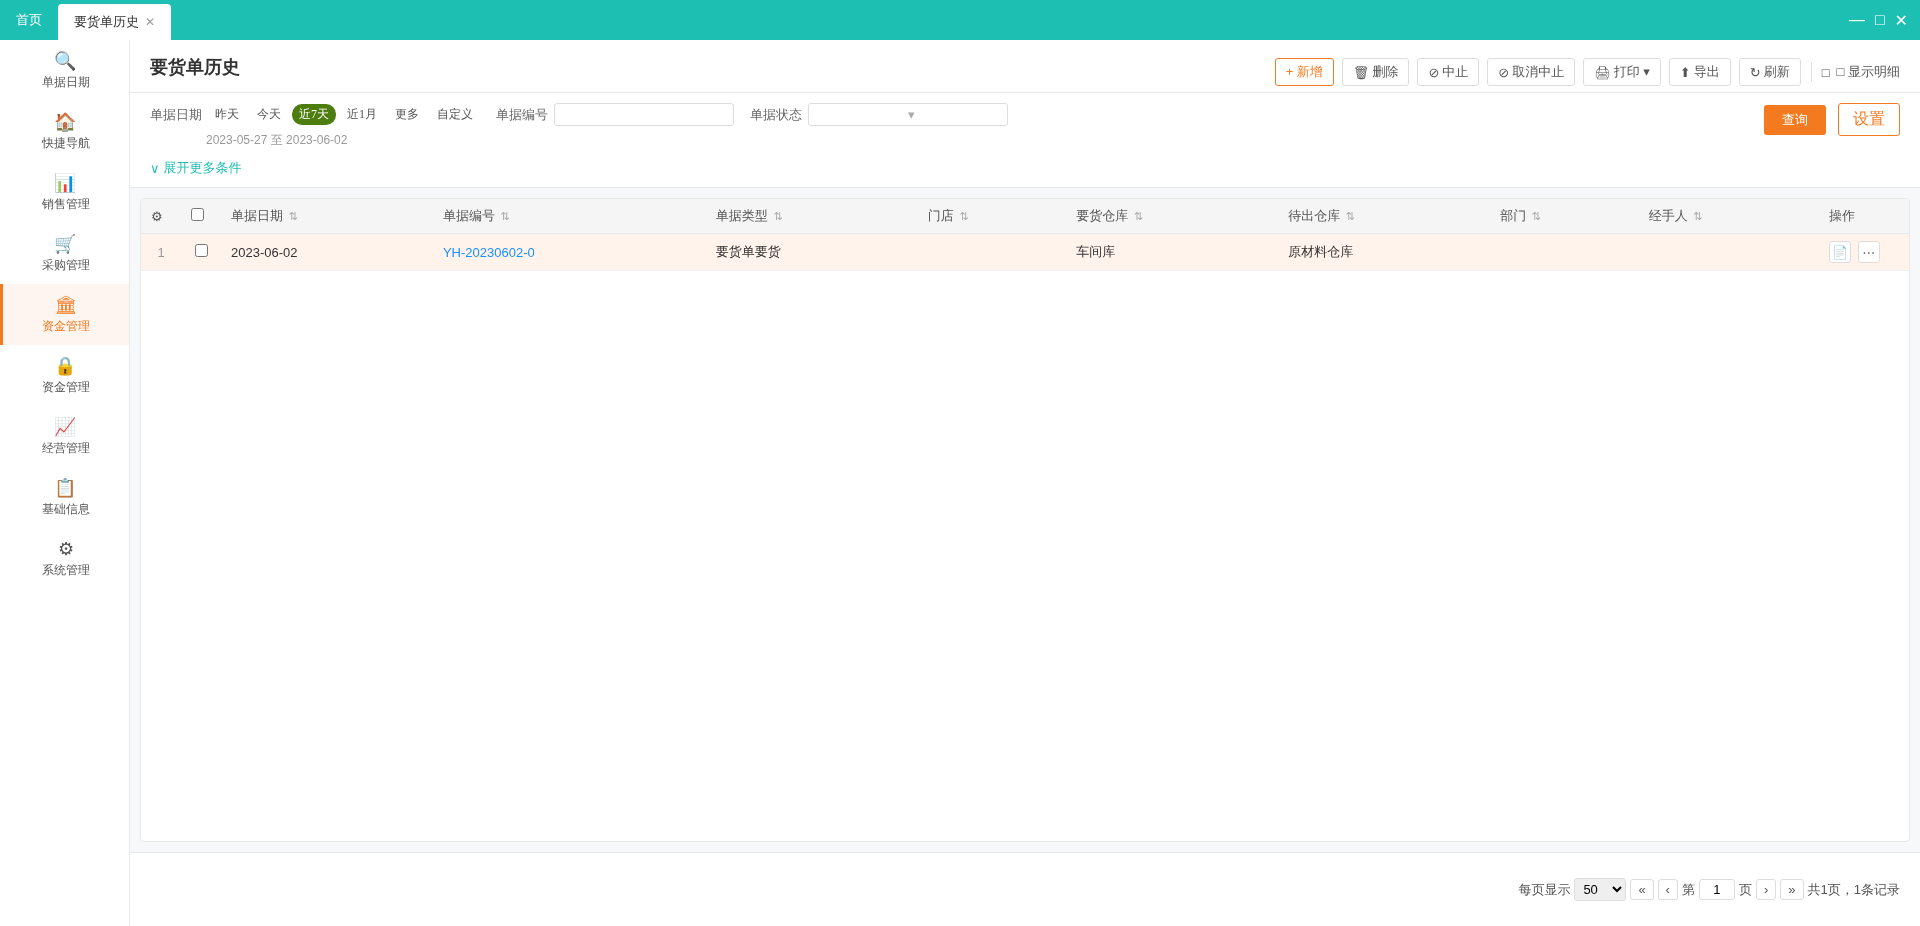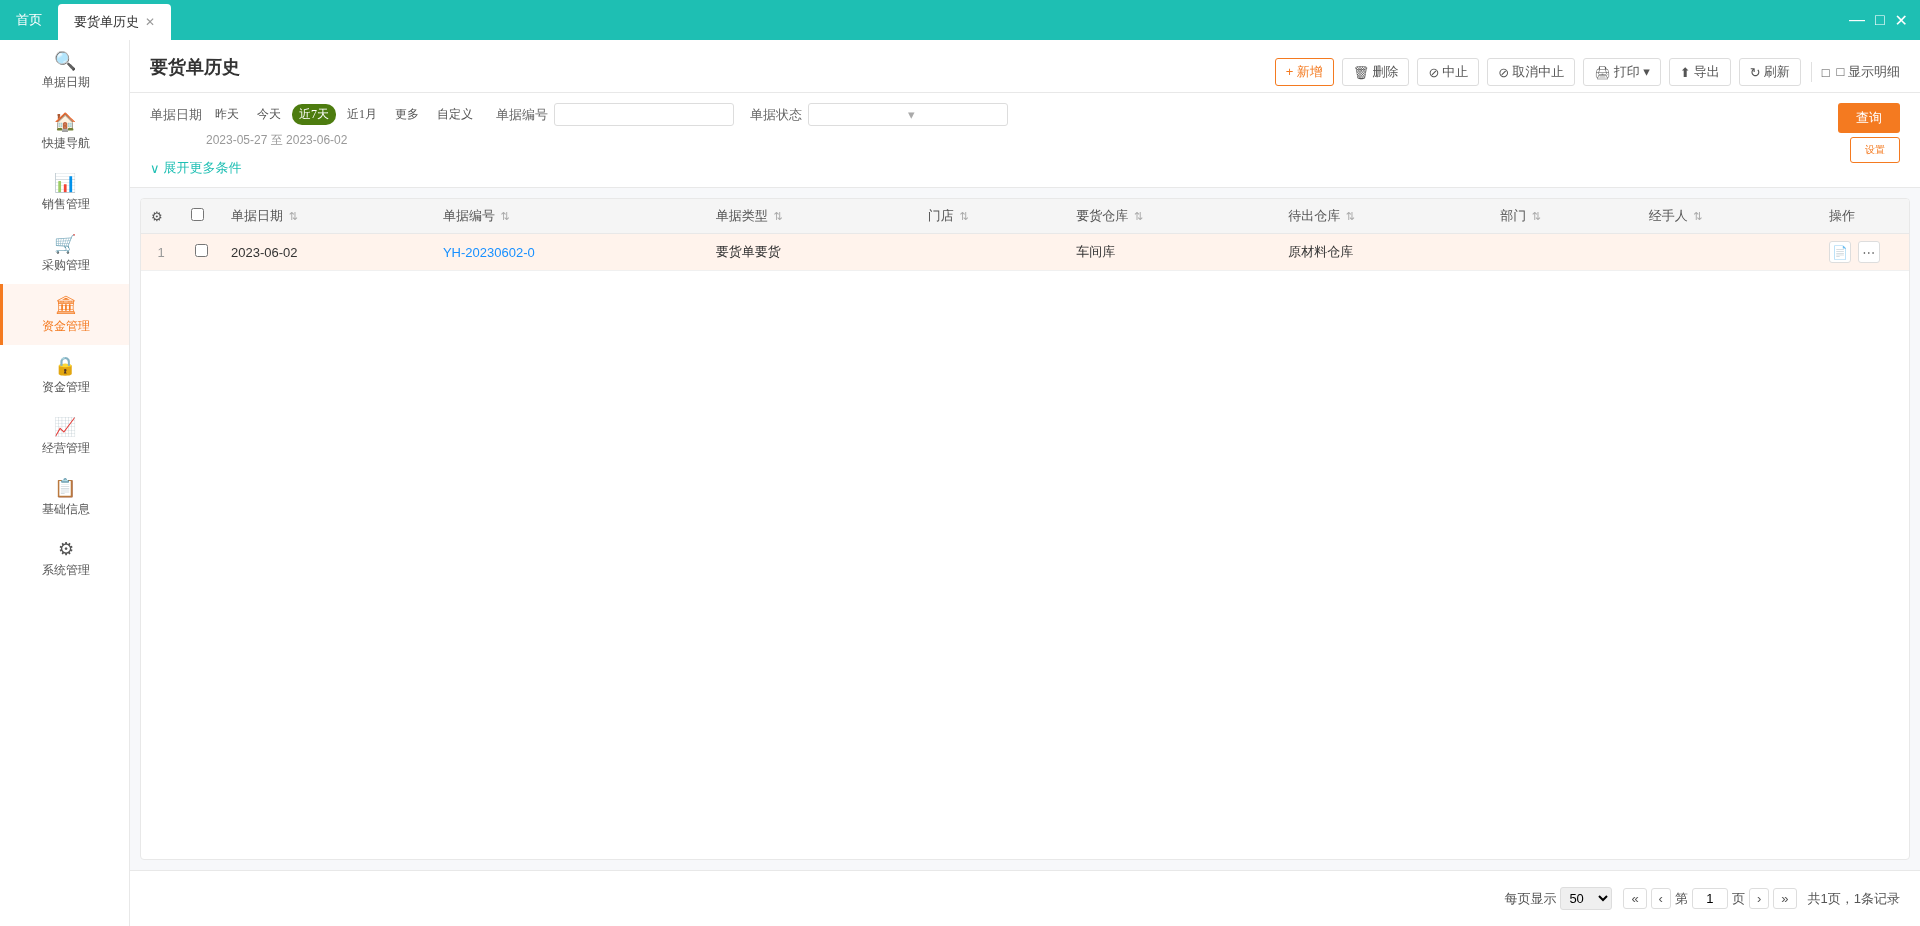--- a/index.html
+++ b/index.html
@@ -222,21 +222,21 @@
       padding: 6px 18px;
       font-size: 13px;
       cursor: pointer;
     }
     .settings-btn {
       background: #fff;
       color: #f47a20;
       border: 1px solid #f47a20;
       border-radius: 3px;
       padding: 5px 14px;
-      font-size: 10px;
+      font-size: 16px;
       cursor: pointer;
     }
 
     
     .table-wrapper {
       flex: 1;
       overflow: auto;
       margin: 10px;
       background: #fff;
       border: 1px solid #e8e8e8;
@@ -295,25 +295,25 @@
       padding: 6px 20px;
       font-size: 13px;
       color: #555;
       flex-shrink: 0;
     }
 
     
     .pagination {
       background: #fff;
       border-top: 1px solid #e8e8e8;
-      padding: 16px 20px;
+      padding: 25px 20px;
       display: flex;
       align-items: center;
       justify-content: flex-end;
-      gap: 11px;
+      gap: 4px;
       font-size: 13px;
       color: #555;
       flex-shrink: 0;
     }
     .page-size-select {
       display: flex;
       align-items: center;
       gap: 4px;
     }
     .page-size-select select {
@@ -351,23 +351,22 @@
       gap: 10px;
       align-items: center;
       color: #fff;
       font-size: 16px;
     }
     .window-controls span { cursor: pointer; }
 
     .filter-right-actions {
       margin-left: auto;
       display: flex;
-      flex-direction: column;
-      gap: 4px;
-      align-items: flex-end;
+      gap: 12px;
+      align-items: center;
     }
   </style>
 </head>
 <body>
 
 <div class="top-bar">
   <div class="top-bar-tabs">
     <div class="tab-item home">
       <span>首页</span>
     </div>

